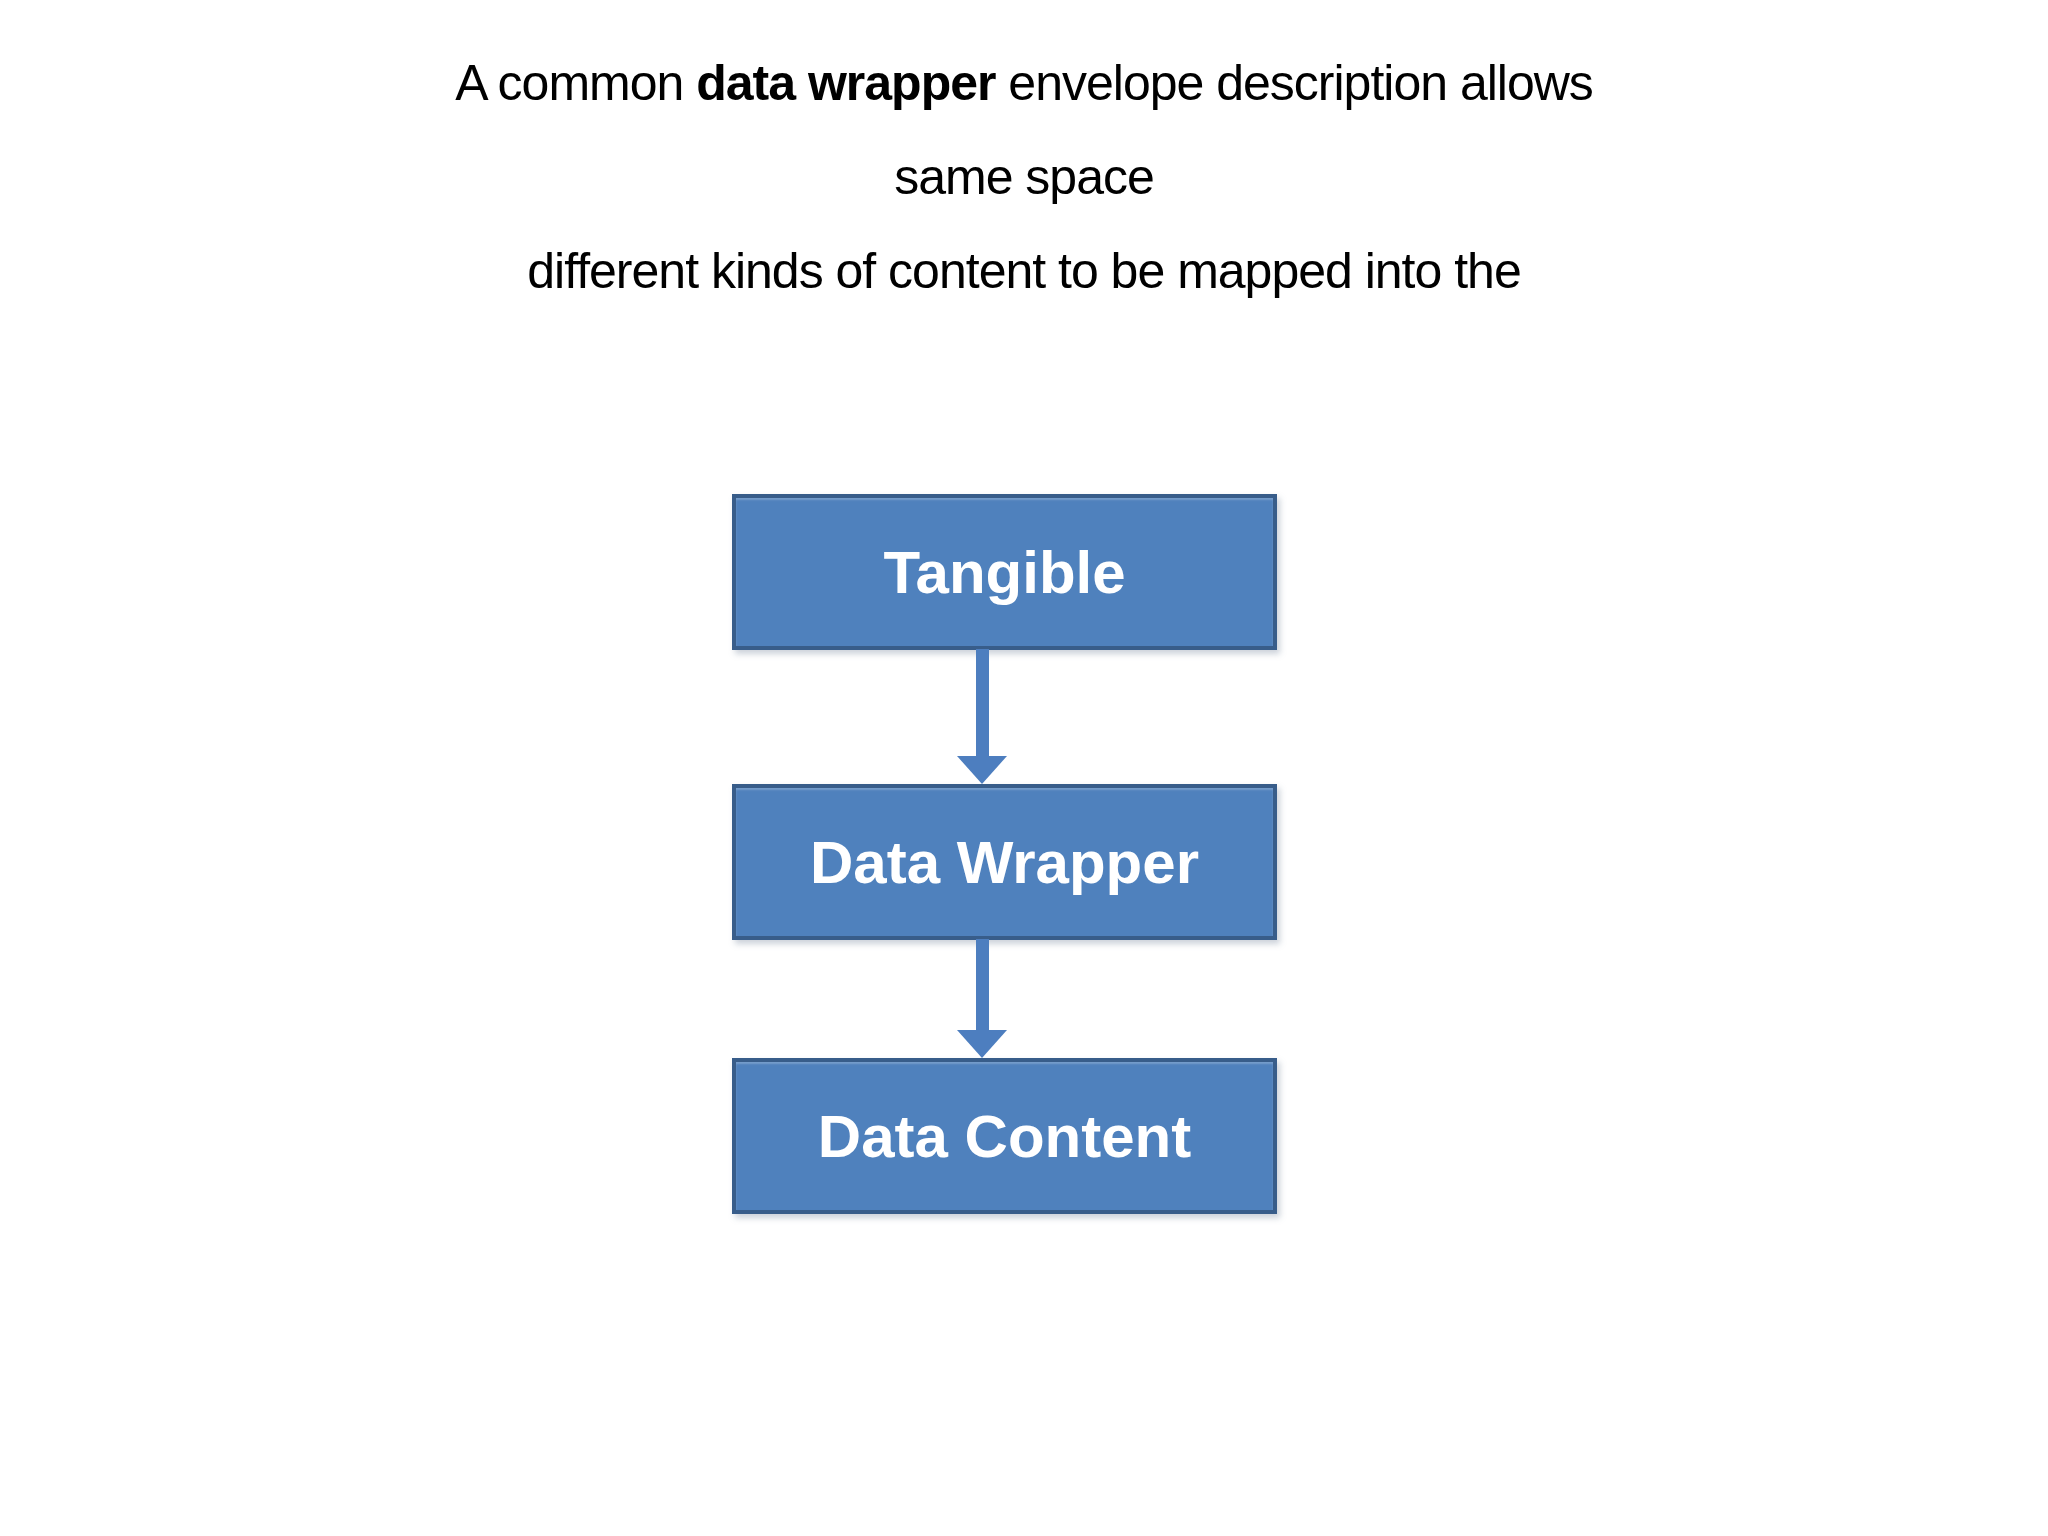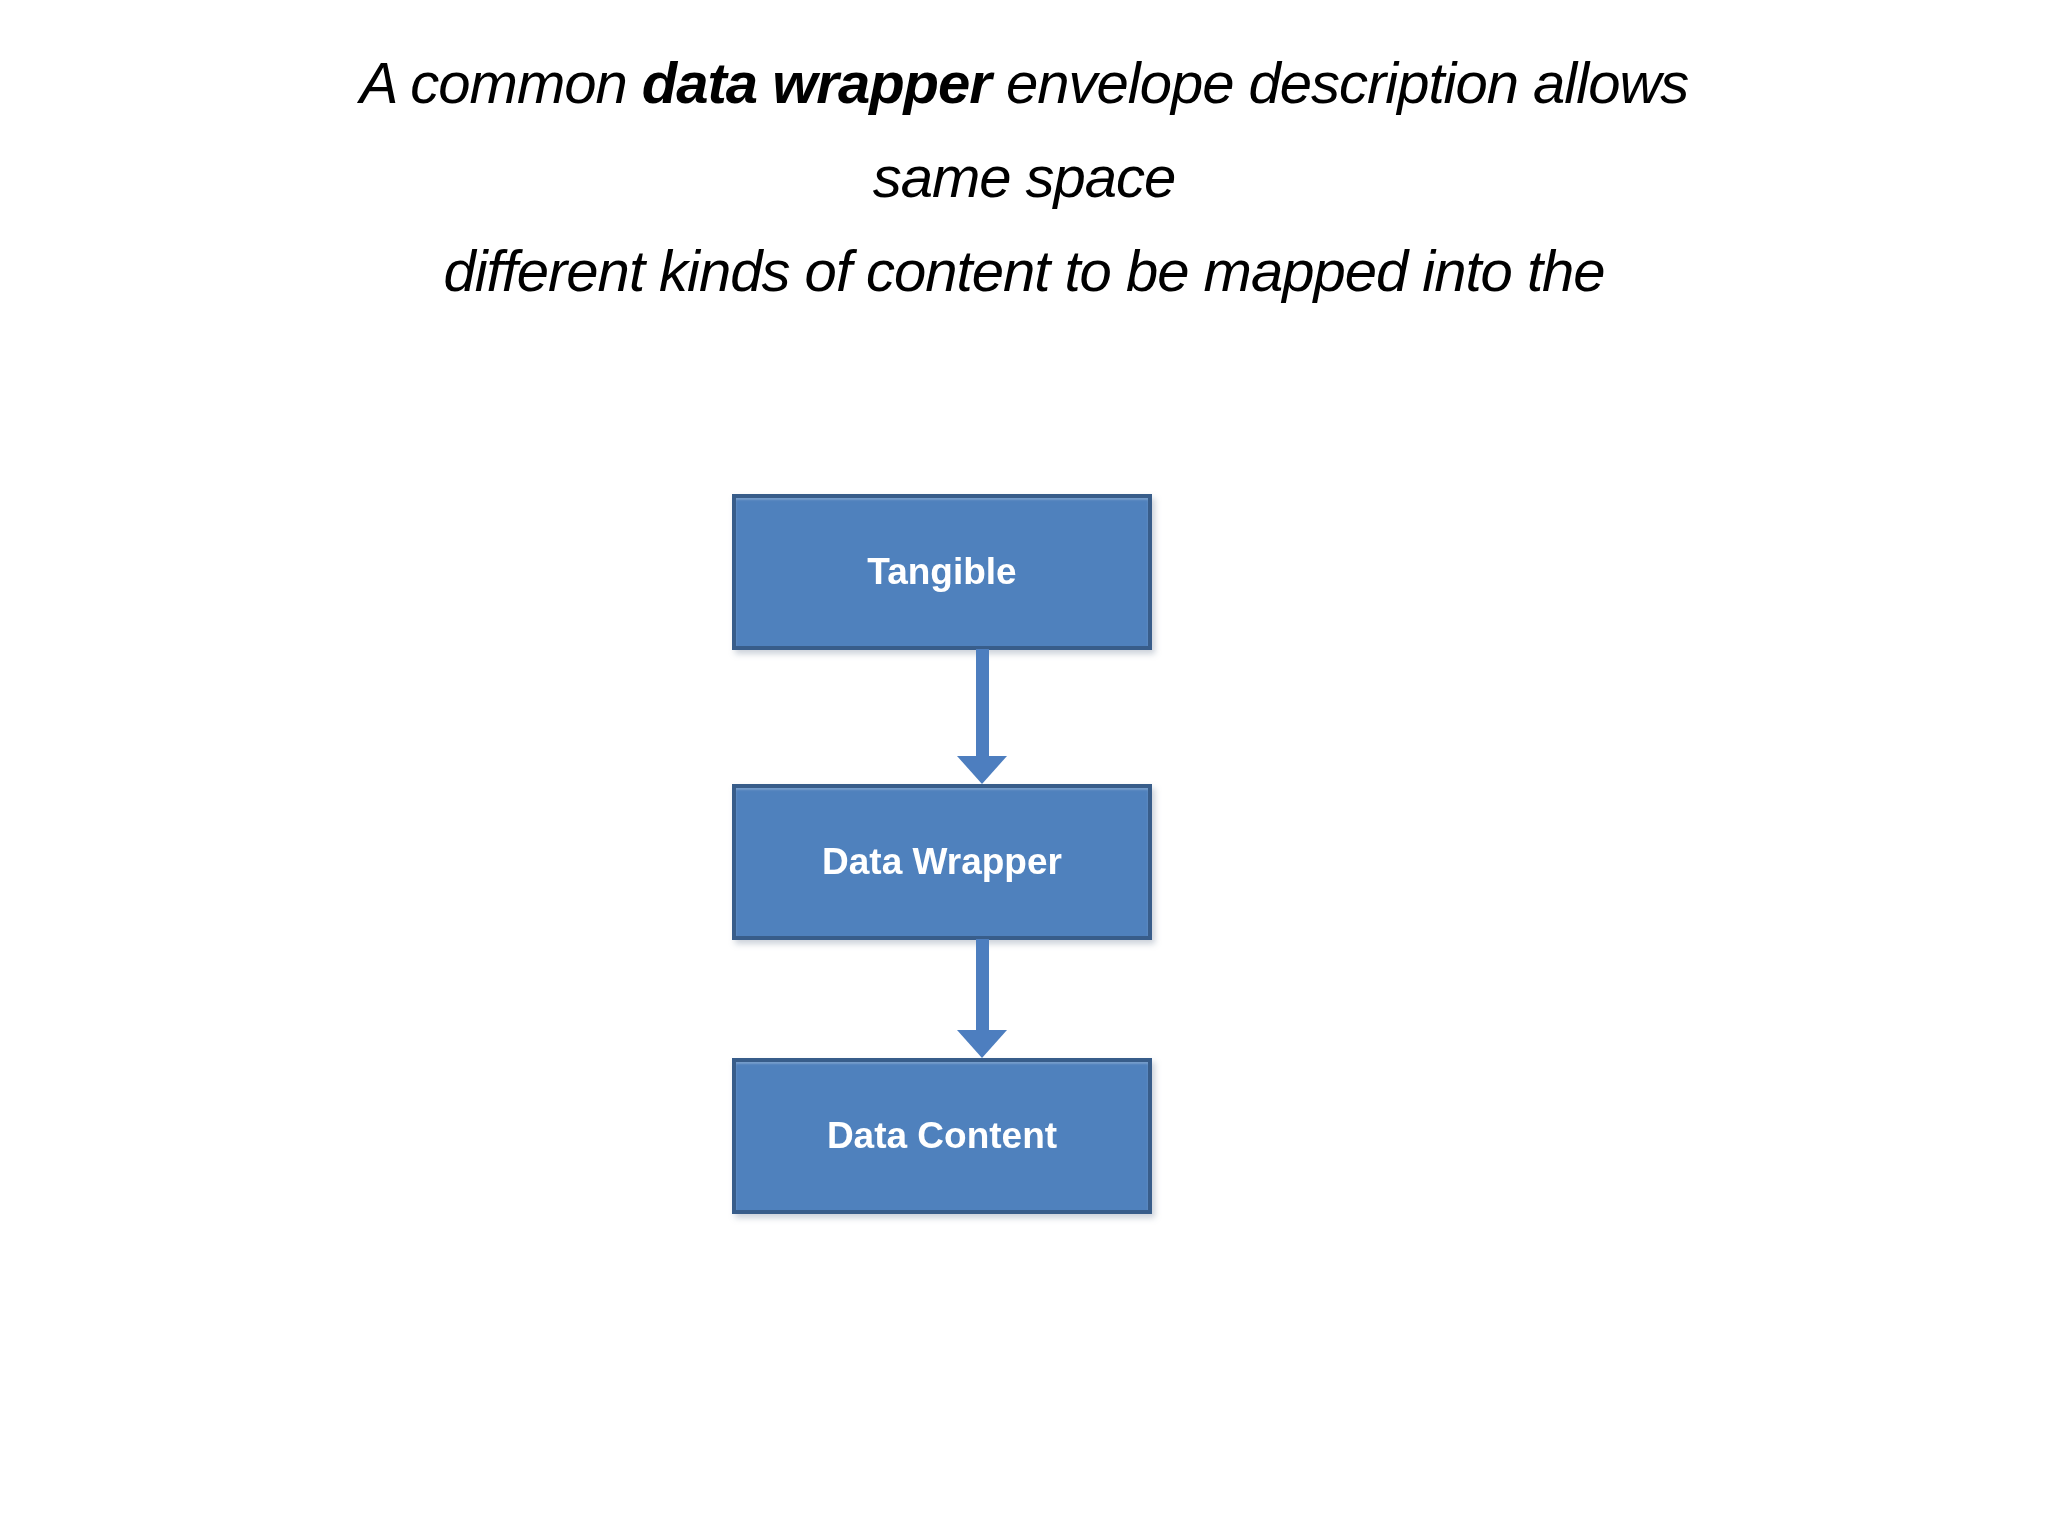--- a/index.html
+++ b/index.html
@@ -13,45 +13,44 @@
   }
 
   
   .title {
     position: absolute;
     top: 36px;
     left: 0;
     right: 0;
     margin: 0;
     text-align: center;
-    font-size: 58px;
+    font-size: 50px;
     line-height: 94px;
     letter-spacing: -1px;
     font-weight: 400;
     color: var(--title-text, #000000);
-    font-style: italic;
   }
   .title-line { display: block; white-space: nowrap; }
   .title strong { font-weight: 700; }
 
   
   .node {
     position: absolute;
     left: 732px;
-    width: 420px;
+    width: 545px;
     height: 156px;
     box-sizing: border-box;
     background: var(--node-fill, #4f81bd);
     border: 4px solid var(--node-border, #385d8a);
     display: flex;
     align-items: center;
     justify-content: center;
     color: var(--node-text, #ffffff);
     font-weight: 700;
-    font-size: 37px;
+    font-size: 60px;
     box-shadow: 3px 4px 6px rgba(110, 125, 150, 0.35),
                 inset 0 2px 2px rgba(255, 255, 255, 0.22);
   }
   .node-1 { top: 494px; }
   .node-2 { top: 784px; }
   .node-3 { top: 1058px; }
 
   .arrow {
     position: absolute;
     left: 957px;

